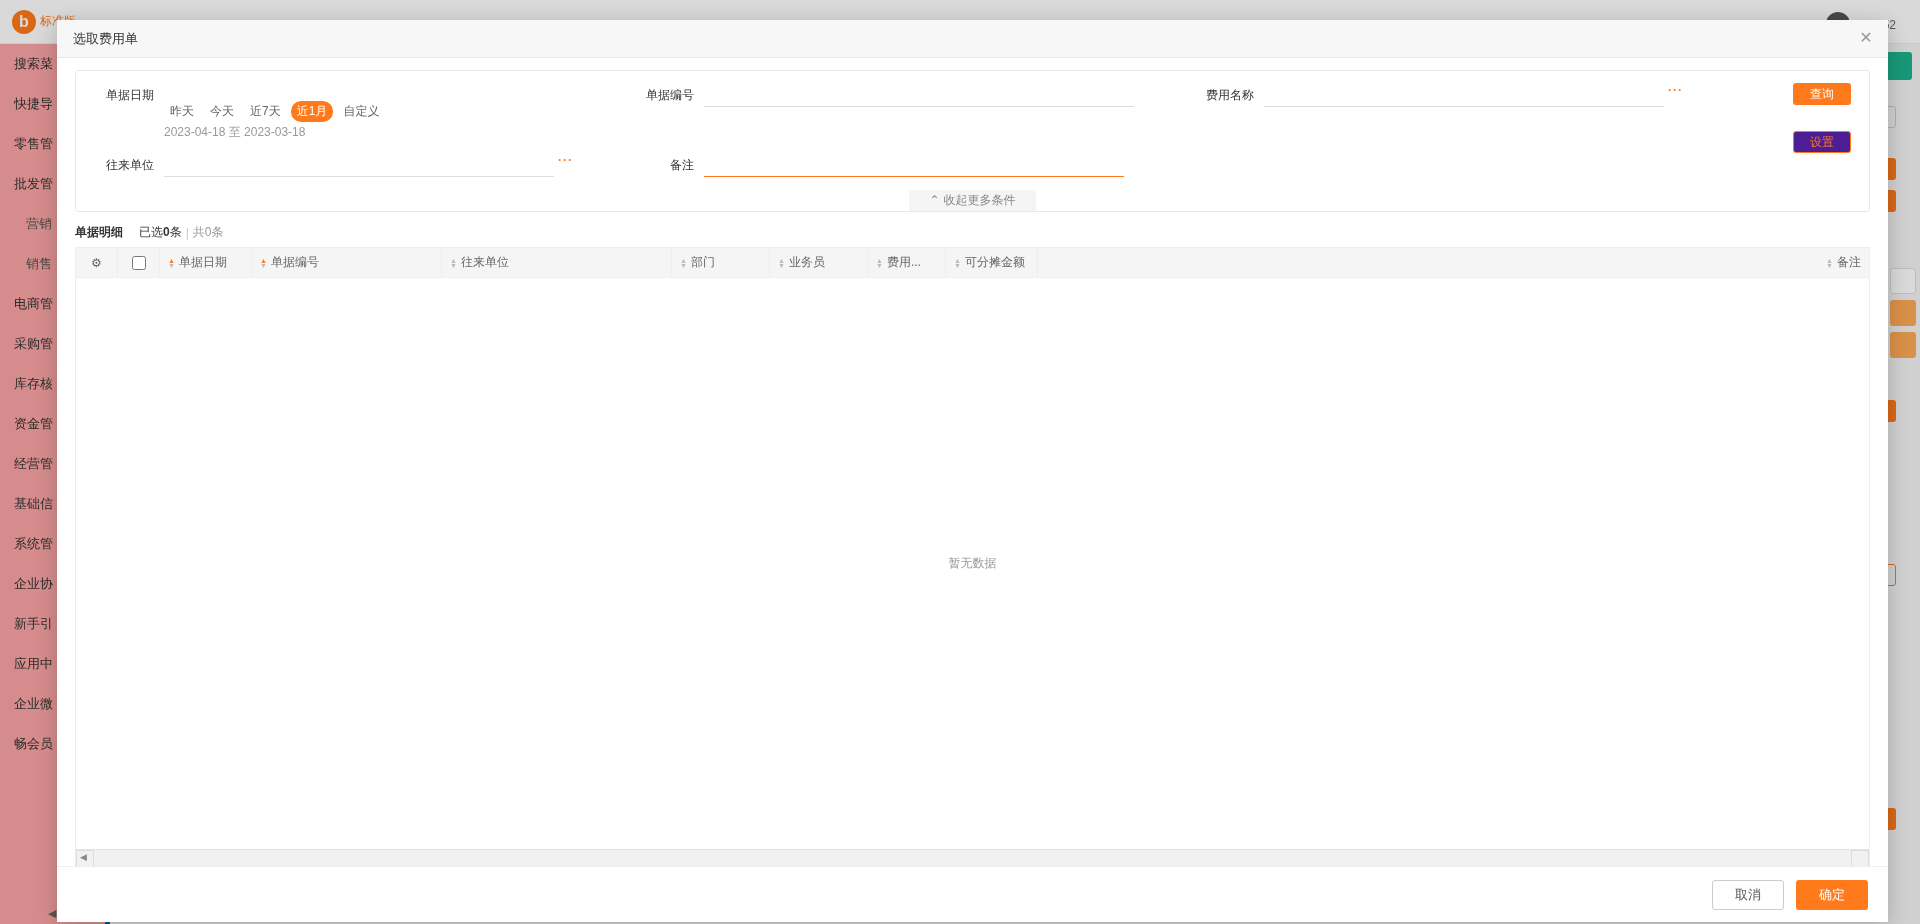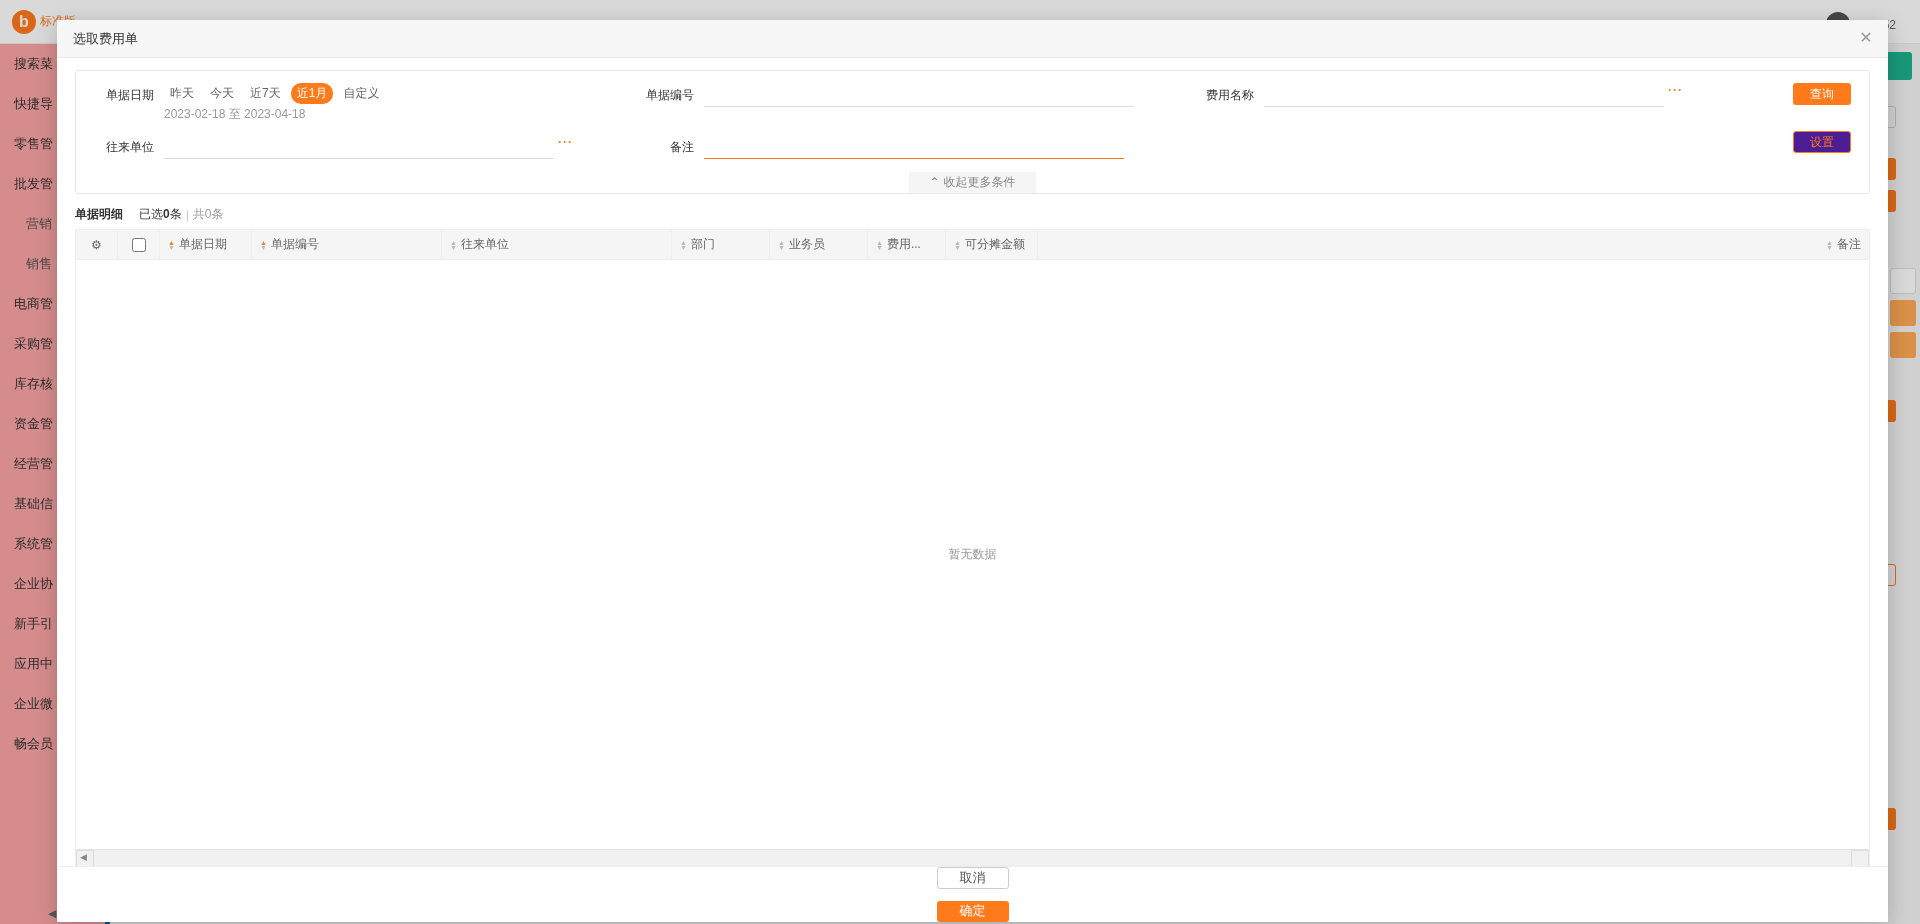--- a/index.html
+++ b/index.html
@@ -187,20 +187,21 @@
   text-align: right;
   padding-top: 4px;
   font-size: 12px;
   color: #333;
   margin-right: 10px;
   flex-shrink: 0;
 }
 .date-presets {
   display: flex;
   flex-direction: column;
+  margin-top: 18px;
 }
 .preset-line {
   display: flex;
   gap: 4px;
   align-items: center;
 }
 .preset {
   padding: 2px 6px;
   font-size: 12px;
   color: #666;
@@ -362,21 +363,20 @@
 
 
 .modal-footer {
   height: 56px;
   border-top: 1px solid #eee;
   display: flex;
   align-items: center;
   justify-content: flex-end;
   padding: 0 20px;
   gap: 12px;
-  flex-direction: column;
 }
 .modal-footer .btn { height: 30px; padding: 0 22px; font-size: 13px; }
 
 input[type="checkbox"] {
   width: 14px; height: 14px;
   cursor: pointer;
 }
 </style>
 </head>
 <body>
@@ -447,21 +447,21 @@
           <div class="filter-group" style="width:500px;">
             <div class="filter-label">单据日期</div>
             <div class="date-presets">
               <div class="preset-line">
                 <span class="preset">昨天</span>
                 <span class="preset">今天</span>
                 <span class="preset">近7天</span>
                 <span class="preset active">近1月</span>
                 <span class="preset">自定义</span>
               </div>
-              <div class="date-range-text">2023-02-18 至 2023-04-18</div>
+              <div class="date-range-text">2023-04-18 至 2023-03-18</div>
             </div>
           </div>
           <div class="filter-group" style="width:520px;">
             <div class="filter-label">单据编号</div>
             <input class="filter-input" style="">
           </div>
           <div class="filter-group">
             <div class="filter-label">费用名称</div>
             <input class="filter-input" style="width: 400px;">
             <span class="ellipsis-btn">···</span>

